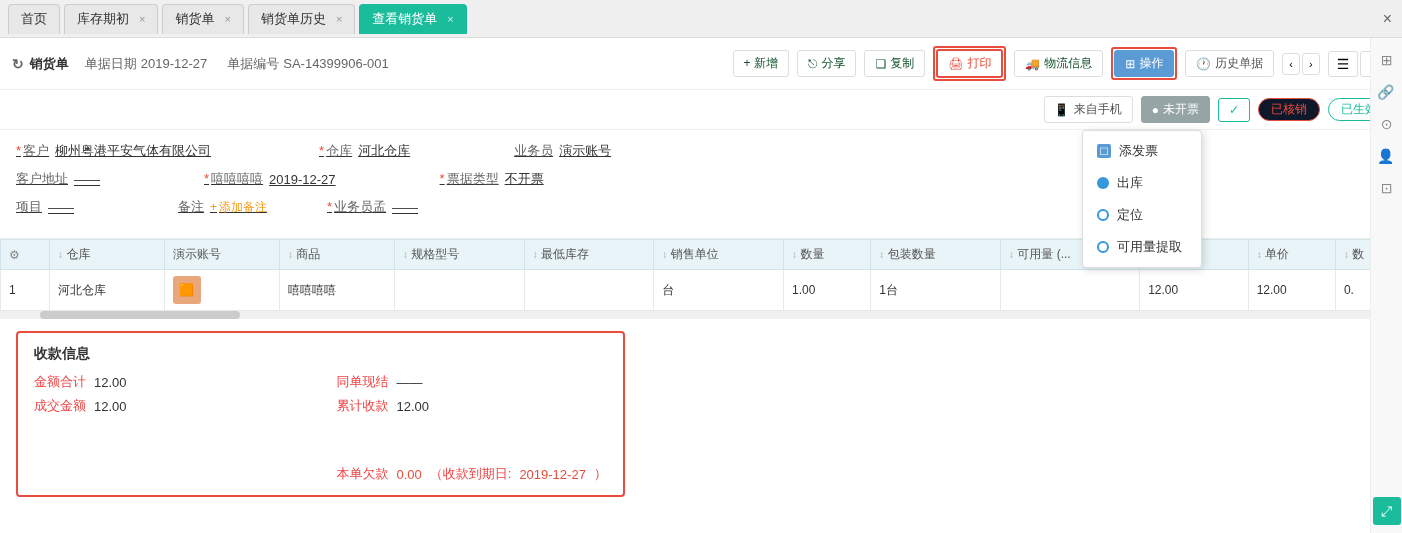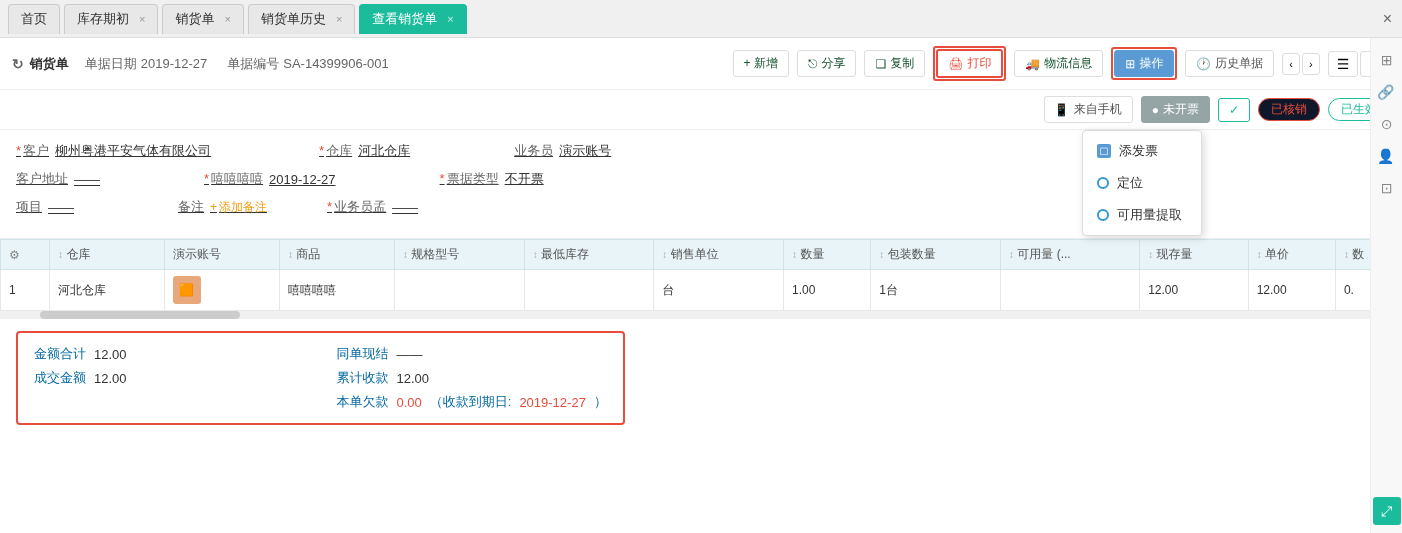--- a/index.html
+++ b/index.html
@@ -87,21 +87,21 @@
     .settings-icon { color: #888; cursor: pointer; }
     .sort-indicator { color: #aaa; font-size: 10px; }
 
     
     .payment-section {
       border: 2px solid #e74c3c; margin: 8px 16px; padding: 12px 16px;
       border-radius: 4px; background: #fff; display: inline-block; min-width: 520px;
     }
     .payment-title { font-weight: bold; margin-bottom: 10px; font-size: 14px; }
     .payment-row { display: flex; align-items: center; gap: 8px; }
-    .payment-label { color: #0369a1; font-size: 13px; white-space: nowrap; }
+    .payment-label { color: #ef4444; font-size: 13px; white-space: nowrap; }
     .payment-value { color: #333; font-size: 13px; }
     .payment-value.red { color: #e74c3c; }
 
     
     .right-sidebar {
       position: absolute; right: 0; top: 0; bottom: 0; width: 32px;
       background: #f8f8f8; border-left: 1px solid #eee;
       display: flex; flex-direction: column; align-items: center; padding-top: 8px; gap: 4px;
     }
     .sidebar-icon {
@@ -315,52 +315,57 @@
       </tbody>
     </table>
 
     <div class="scrollbar-area">
       <div class="scrollbar-thumb"></div>
     </div>
   </div>
 
   <div style="padding: 4px 0;">
     <div class="payment-section">
+      <div class="payment-title">收款信息</div>
       <div style="display:grid; grid-template-columns: 1fr 1fr; gap:6px 32px;">
         <div class="payment-row">
           <span class="payment-label">金额合计</span>
           <span class="payment-value">12.00</span>
         </div>
         <div class="payment-row">
           <span class="payment-label">同单现结</span>
           <span class="payment-value">——</span>
         </div>
         <div class="payment-row">
           <span class="payment-label">成交金额</span>
           <span class="payment-value">12.00</span>
         </div>
         <div class="payment-row">
           <span class="payment-label">累计收款</span>
           <span class="payment-value">12.00</span>
         </div>
-        <div style="grid-column: 2;" class="payment-row">
+        <div style="grid-column: 2; margin-top: 44px;" class="payment-row">
           <span class="payment-label">本单欠款</span>
           <span class="payment-value red">0.00</span>
           <span class="payment-label">（收款到期日:</span>
           <span class="payment-value red">2019-12-27</span>
           <span class="payment-label">）</span>
         </div>
       </div>
     </div>
   </div>
 
   <div class="dropdown-menu">
     <div class="dropdown-item">
       <span class="item-icon square">☐</span>
       <span>添发票</span>
+    </div>
+    <div class="dropdown-item">
+      <span class="item-icon circle-blue"></span>
+      <span>出库</span>
     </div>
     <div class="dropdown-item">
       <span class="item-icon circle-outline"></span>
       <span>定位</span>
     </div>
     <div class="dropdown-item">
       <span class="item-icon circle-outline"></span>
       <span>可用量提取</span>
     </div>
   </div>

